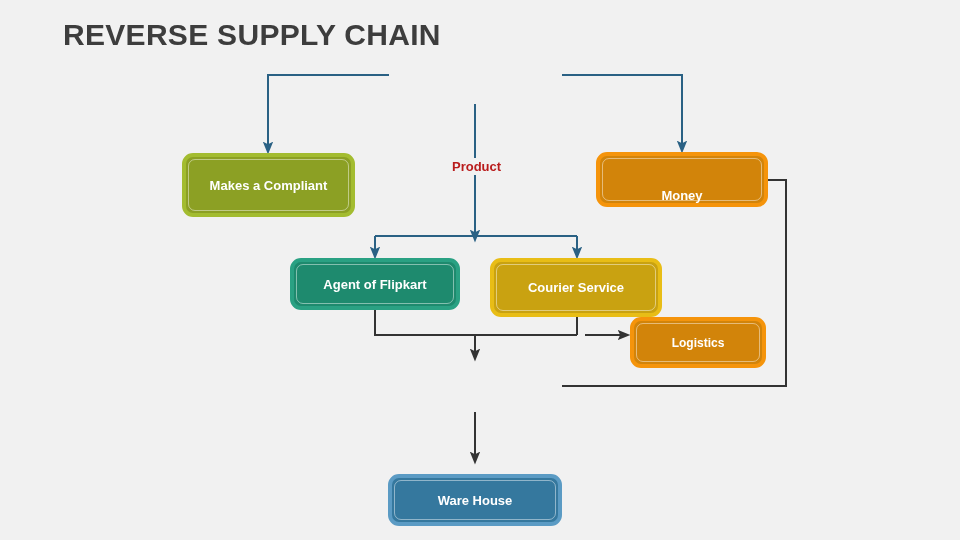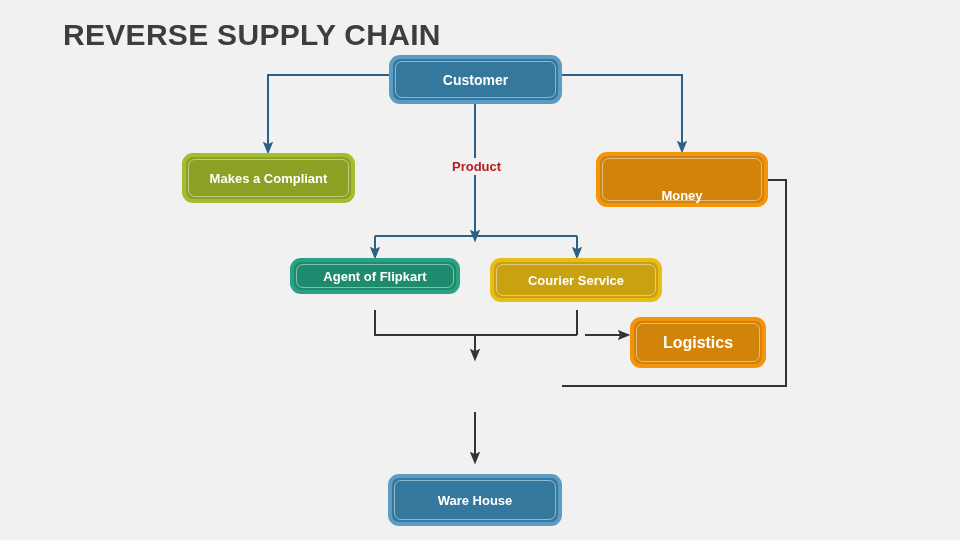--- a/index.html
+++ b/index.html
@@ -61,25 +61,25 @@
     border-radius: 7px;
     border: 1px solid rgba(255,255,255,0.45);
     pointer-events: none;
   }
   .node span.lbl {
     position: relative;
     z-index: 2;
     padding: 0 6px;
   }
   #n-customer { left: 389px; top: 55px; width: 173px; height: 49px; font-size: 14px; }
-  #n-compliant { left: 182px; top: 153px; width: 173px; height: 50px; }
+  #n-compliant { left: 182px; top: 153px; width: 173px; height: 64px; }
   #n-money { left: 596px; top: 152px; width: 172px; height: 55px; }
-  #n-agent { left: 290px; top: 258px; width: 170px; height: 36px; }
-  #n-courier { left: 490px; top: 258px; width: 172px; height: 44px; }
-  #n-logistics { left: 630px; top: 317px; width: 136px; height: 51px; font-size: 16px; }
+  #n-agent { left: 290px; top: 258px; width: 170px; height: 52px; }
+  #n-courier { left: 490px; top: 258px; width: 172px; height: 59px; }
+  #n-logistics { left: 630px; top: 317px; width: 136px; height: 51px; font-size: 12px; }
   #n-return { left: 388px; top: 360px; width: 174px; height: 52px; }
   #n-warehouse { left: 388px; top: 474px; width: 174px; height: 52px; }
 
   .edge-label {
     position: absolute;
     font-size: 13px;
     font-weight: bold;
     color: #b91c1c;
     background: #f1f1f1;
     padding: 1px 6px;
@@ -131,24 +131,20 @@
       <path d="M475,335 L475,355" marker-end="url(#arrow-dark)"></path>
 
       <path d="M585,335 L624,335" marker-end="url(#arrow-dark)"></path>
 
       <path d="M768,180 L786,180 L786,386 L562,386"></path>
 
       <path d="M475,412 L475,458" marker-end="url(#arrow-dark)"></path>
     </g>
   </svg>
 
-  <div class="node" id="n-customer" style="background:#35789e;border-color:#5b9bc4;">
-    <span class="inner"></span>
-    <span class="lbl">Customer</span>
-  </div>
 
   <div class="node" id="n-compliant" style="background:#8ca024;border-color:#a3bc30;">
     <span class="inner"></span>
     <span class="lbl">Makes a Compliant</span>
   </div>
 
   <div class="node" id="n-money" style="background:#d2840a;border-color:#f5940b;align-items:flex-end;">
     <span class="inner"></span>
     <span class="lbl">Money</span>
   </div>

